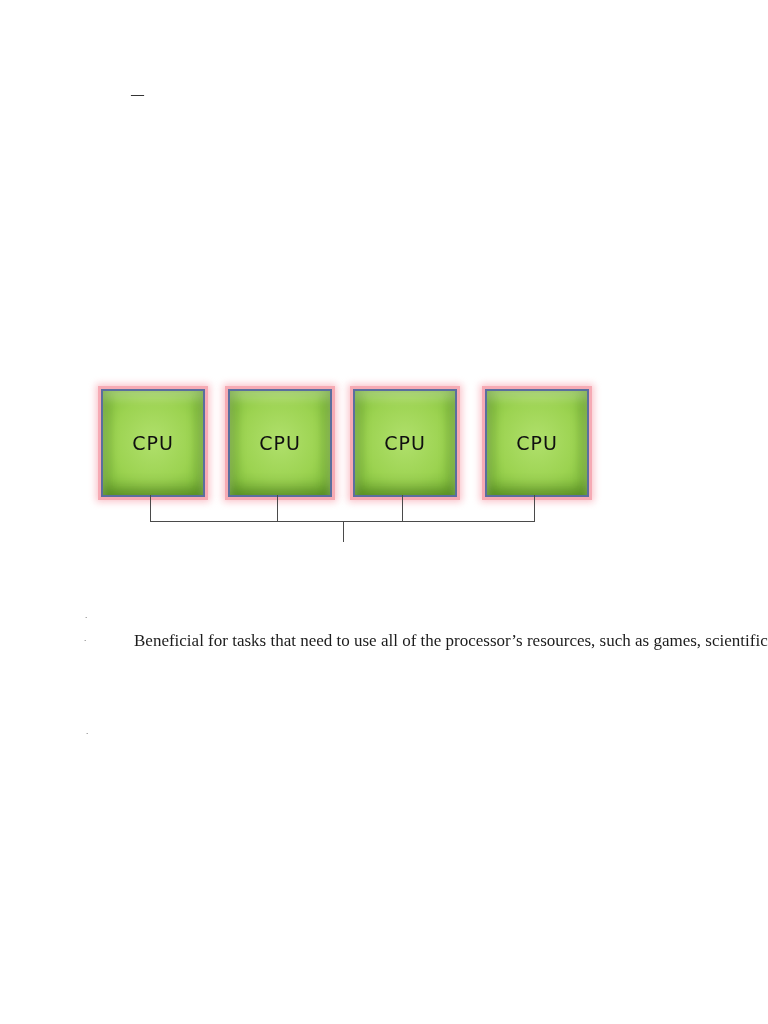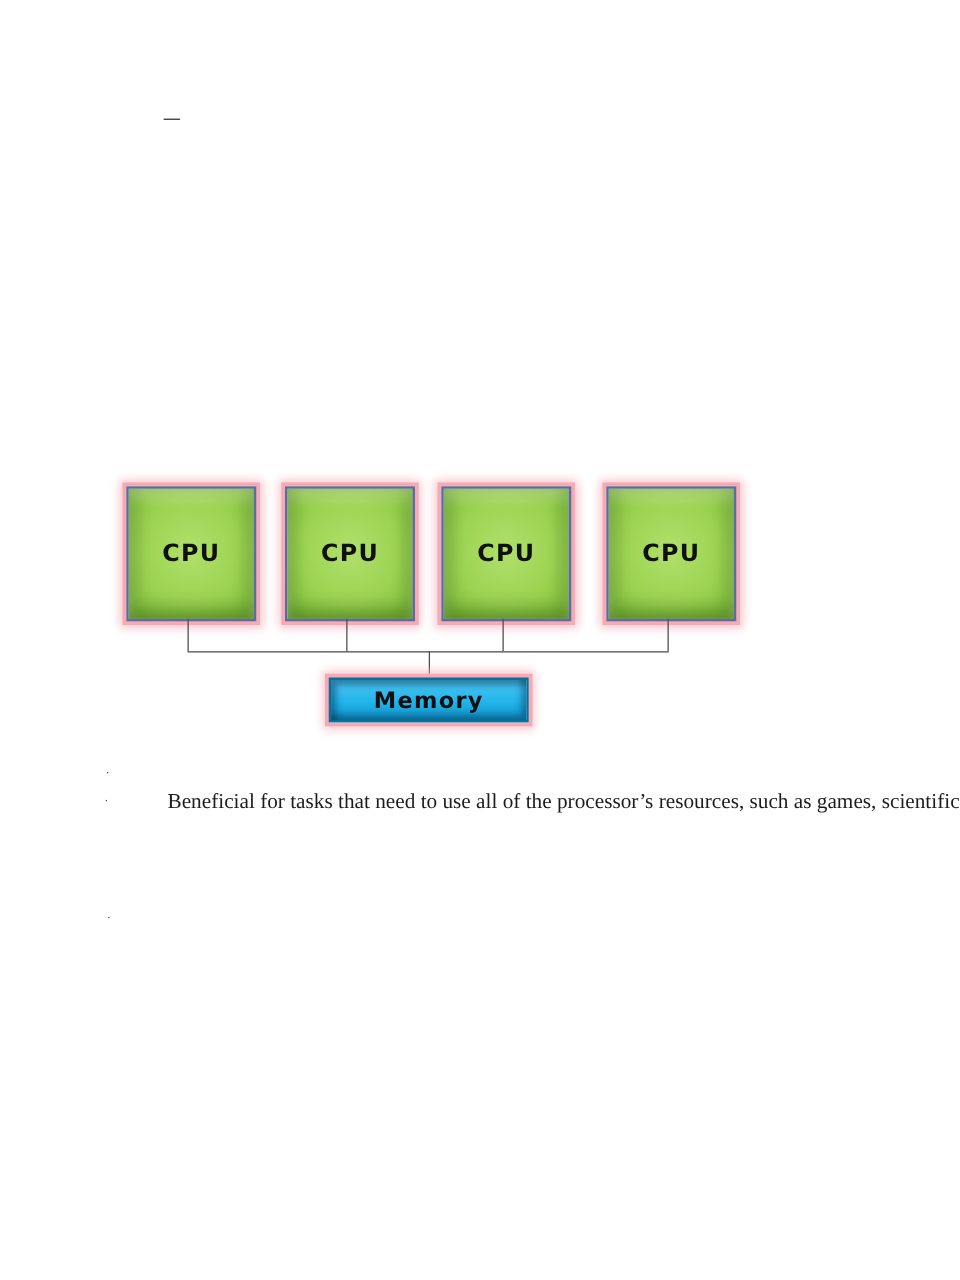--- a/index.html
+++ b/index.html
@@ -52,21 +52,21 @@
       inset 8px 0 10px rgba(30,70,0,.14),
       inset -8px 0 10px rgba(30,70,0,.14);
     display:flex;align-items:center;justify-content:center;
   }
   .cpu-1{left:101px;}
   .cpu-2{left:228px;}
   .cpu-3{left:353px;}
   .cpu-4{left:485px;}
   .node-label{
     font-family:"DejaVu Sans",sans-serif;
-    font-weight:bold;font-size:19px;letter-spacing:1px;
+    font-weight:normal;font-size:19px;letter-spacing:1px;
     color:#101010;
   }
   .connector{position:absolute;background:var(--connector);}
   .v-line{width:1px;}
   .v1{left:150px;top:495px;height:26px;}
   .v2{left:277px;top:495px;height:26px;}
   .v3{left:402px;top:495px;height:26px;}
   .v4{left:534px;top:495px;height:26px;}
   .bus{left:150px;top:521px;width:385px;height:1px;}
   .drop{left:343px;top:521px;width:1px;height:21px;}
@@ -118,19 +118,16 @@
     <span class="node-label">CPU</span>
   </div>
 
   <div class="connector v-line v1"></div>
   <div class="connector v-line v2"></div>
   <div class="connector v-line v3"></div>
   <div class="connector v-line v4"></div>
   <div class="connector bus"></div>
   <div class="connector drop"></div>
 
-  <div class="memory-box">
-    <span class="node-label">Memory</span>
-  </div>
 
   <div class="body-line">Beneficial for tasks that need to use all of the processor’s resources, such as games, scientific</div>
 
 </div>
 
 </body></html>

